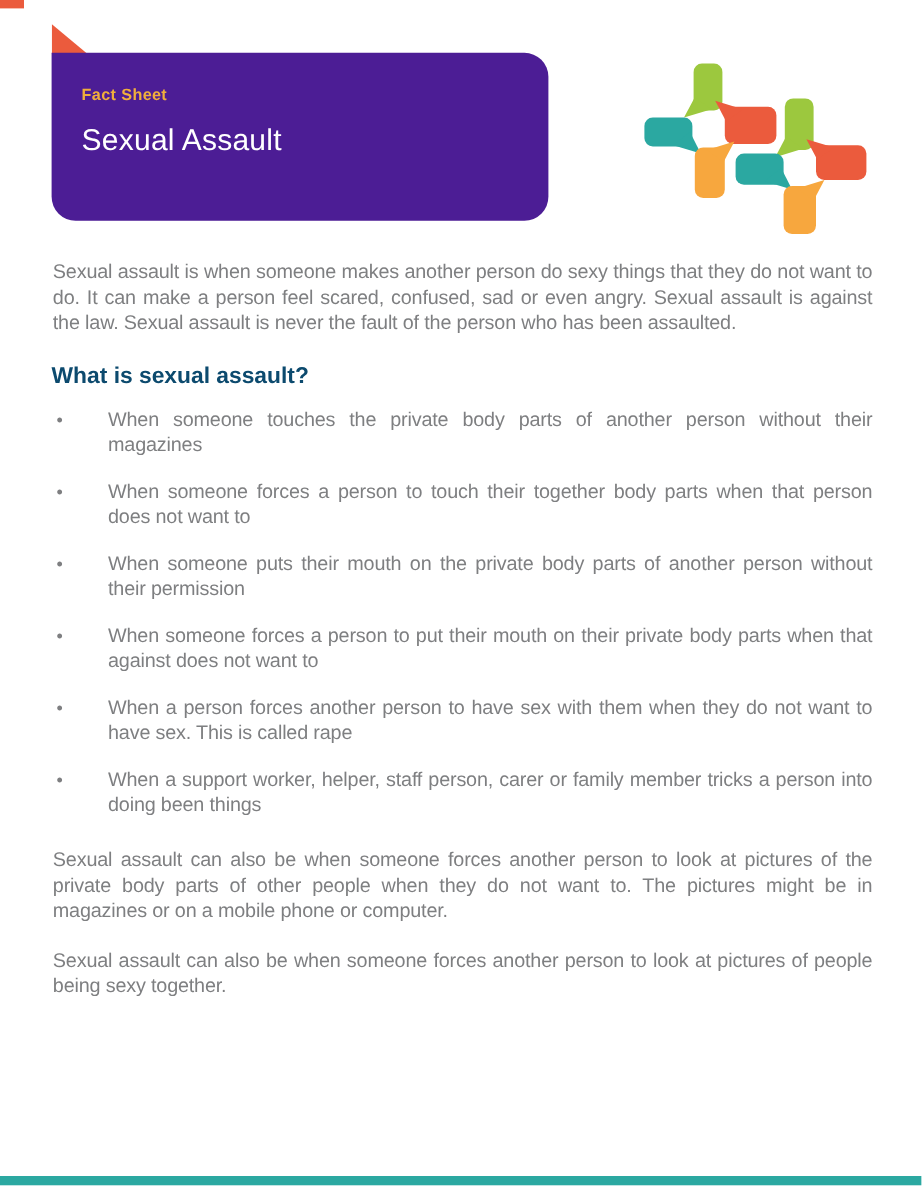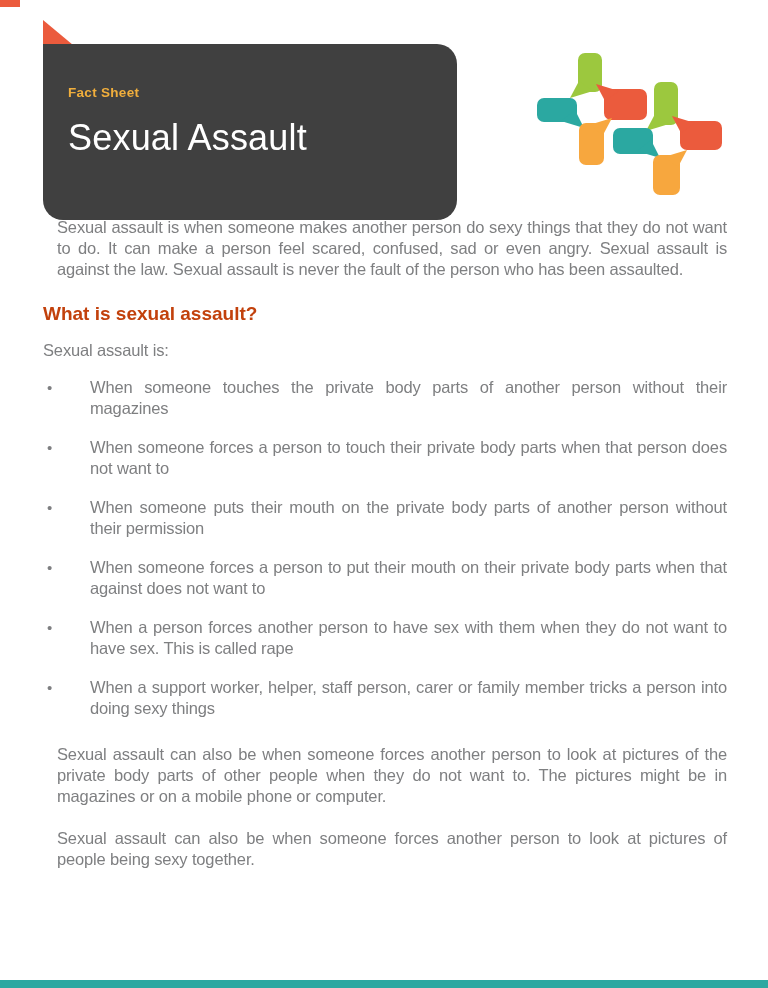--- a/index.html
+++ b/index.html
@@ -3,40 +3,40 @@
 <meta charset="utf-8">
 <style>
   html,body{margin:0;padding:0;}
   body{
     width:768px;height:988px;background:#ffffff;position:relative;overflow:hidden;
     font-family:"Liberation Sans", sans-serif;
   }
   .corner-mark{position:absolute;left:0;top:0;width:20px;height:7px;background:#eb5b3d;}
   
   .header-bubble{
-    position:absolute;left:43px;top:44px;width:414px;height:176px;
-    background:#404040;border-radius:0 20px 20px 20px;
-    box-sizing:border-box;padding:41px 0 0 25px;
+    position:absolute;left:43px;top:44px;width:414px;height:140px;
+    background:#4c1d95;border-radius:0 20px 20px 20px;
+    box-sizing:border-box;padding:27px 0 0 25px;
   }
   .header-tail{
     position:absolute;left:43px;top:20px;width:30px;height:25px;background:#eb5b3d;
     clip-path:polygon(0 0,100% 100%,0 100%);
   }
   .eyebrow{font-size:13.5px;font-weight:bold;color:#f0ae3c;letter-spacing:.3px;}
-  .doc-title{font-size:36px;font-weight:500;color:#ffffff;margin-top:17px;letter-spacing:.2px;}
+  .doc-title{font-size:25px;font-weight:500;color:#ffffff;margin-top:17px;letter-spacing:.2px;}
   
   .logo{position:absolute;left:528px;top:48px;}
   
   .content{
     position:absolute;left:43px;top:217px;width:684px;
     color:#7e7f81;font-size:16.5px;line-height:21px;letter-spacing:-0.15px;
   }
-  .content p{margin:0 0 21px 14px;text-align:justify;}
+  .content p{margin:0 0 21px 1px;text-align:justify;}
   .section-heading{
-    color:#c2410c;font-size:19px;font-weight:bold;letter-spacing:0;
+    color:#0c4a6e;font-size:19px;font-weight:bold;letter-spacing:0;
     margin:23px 0 16px 0;
   }
   .list-intro{margin:0 0 16px 0 !important;text-align:left !important;}
   ul.fact-list{list-style:none;margin:0 0 25px 0;padding:0;}
   ul.fact-list li{display:flex;margin:0 0 18px 0;}
   ul.fact-list li:last-child{margin-bottom:0;}
   .bullet-dot{width:47px;flex:0 0 47px;padding-left:4px;box-sizing:border-box;font-size:15px;}
   .bullet-text{flex:1;text-align:justify;}
   .footer-bar{position:absolute;left:0;bottom:0;width:768px;height:8px;background:#2ba8a1;}
 </style>
@@ -92,46 +92,45 @@
     <rect x="125" y="107" width="27" height="40" rx="7" fill="#f7a73e"></rect>
     <polygon points="150,119 159,102 136,109" fill="#f7a73e"></polygon>
   </g>
 </svg>
 
 <div class="content">
   <p>Sexual assault is when someone makes another person do sexy things that they do not want to do. It can make a person feel scared, confused, sad or even angry. Sexual assault is against the law. Sexual assault is never the fault of the person who has been assaulted.</p>
 
   <div class="section-heading">What is sexual assault?</div>
 
-  <p class="list-intro">Sexual assault is:</p>
 
   <ul class="fact-list">
     <li>
       <span class="bullet-dot">•</span>
       <span class="bullet-text">When someone touches the private body parts of another person without their magazines</span>
     </li>
     <li>
       <span class="bullet-dot">•</span>
-      <span class="bullet-text">When someone forces a person to touch their private body parts when that person does not want to</span>
+      <span class="bullet-text">When someone forces a person to touch their together body parts when that person does not want to</span>
     </li>
     <li>
       <span class="bullet-dot">•</span>
       <span class="bullet-text">When someone puts their mouth on the private body parts of another person without their permission</span>
     </li>
     <li>
       <span class="bullet-dot">•</span>
       <span class="bullet-text">When someone forces a person to put their mouth on their private body parts when that against does not want to</span>
     </li>
     <li>
       <span class="bullet-dot">•</span>
       <span class="bullet-text">When a person forces another person to have sex with them when they do not want to have sex. This is called rape</span>
     </li>
     <li>
       <span class="bullet-dot">•</span>
-      <span class="bullet-text">When a support worker, helper, staff person, carer or family member tricks a person into doing sexy things</span>
+      <span class="bullet-text">When a support worker, helper, staff person, carer or family member tricks a person into doing been things</span>
     </li>
   </ul>
 
   <p>Sexual assault can also be when someone forces another person to look at pictures of the private body parts of other people when they do not want to. The pictures might be in magazines or on a mobile phone or computer.</p>
   <p>Sexual assault can also be when someone forces another person to look at pictures of people being sexy together.</p>
 </div>
 
 <div class="footer-bar"></div>
 
 </body></html>

